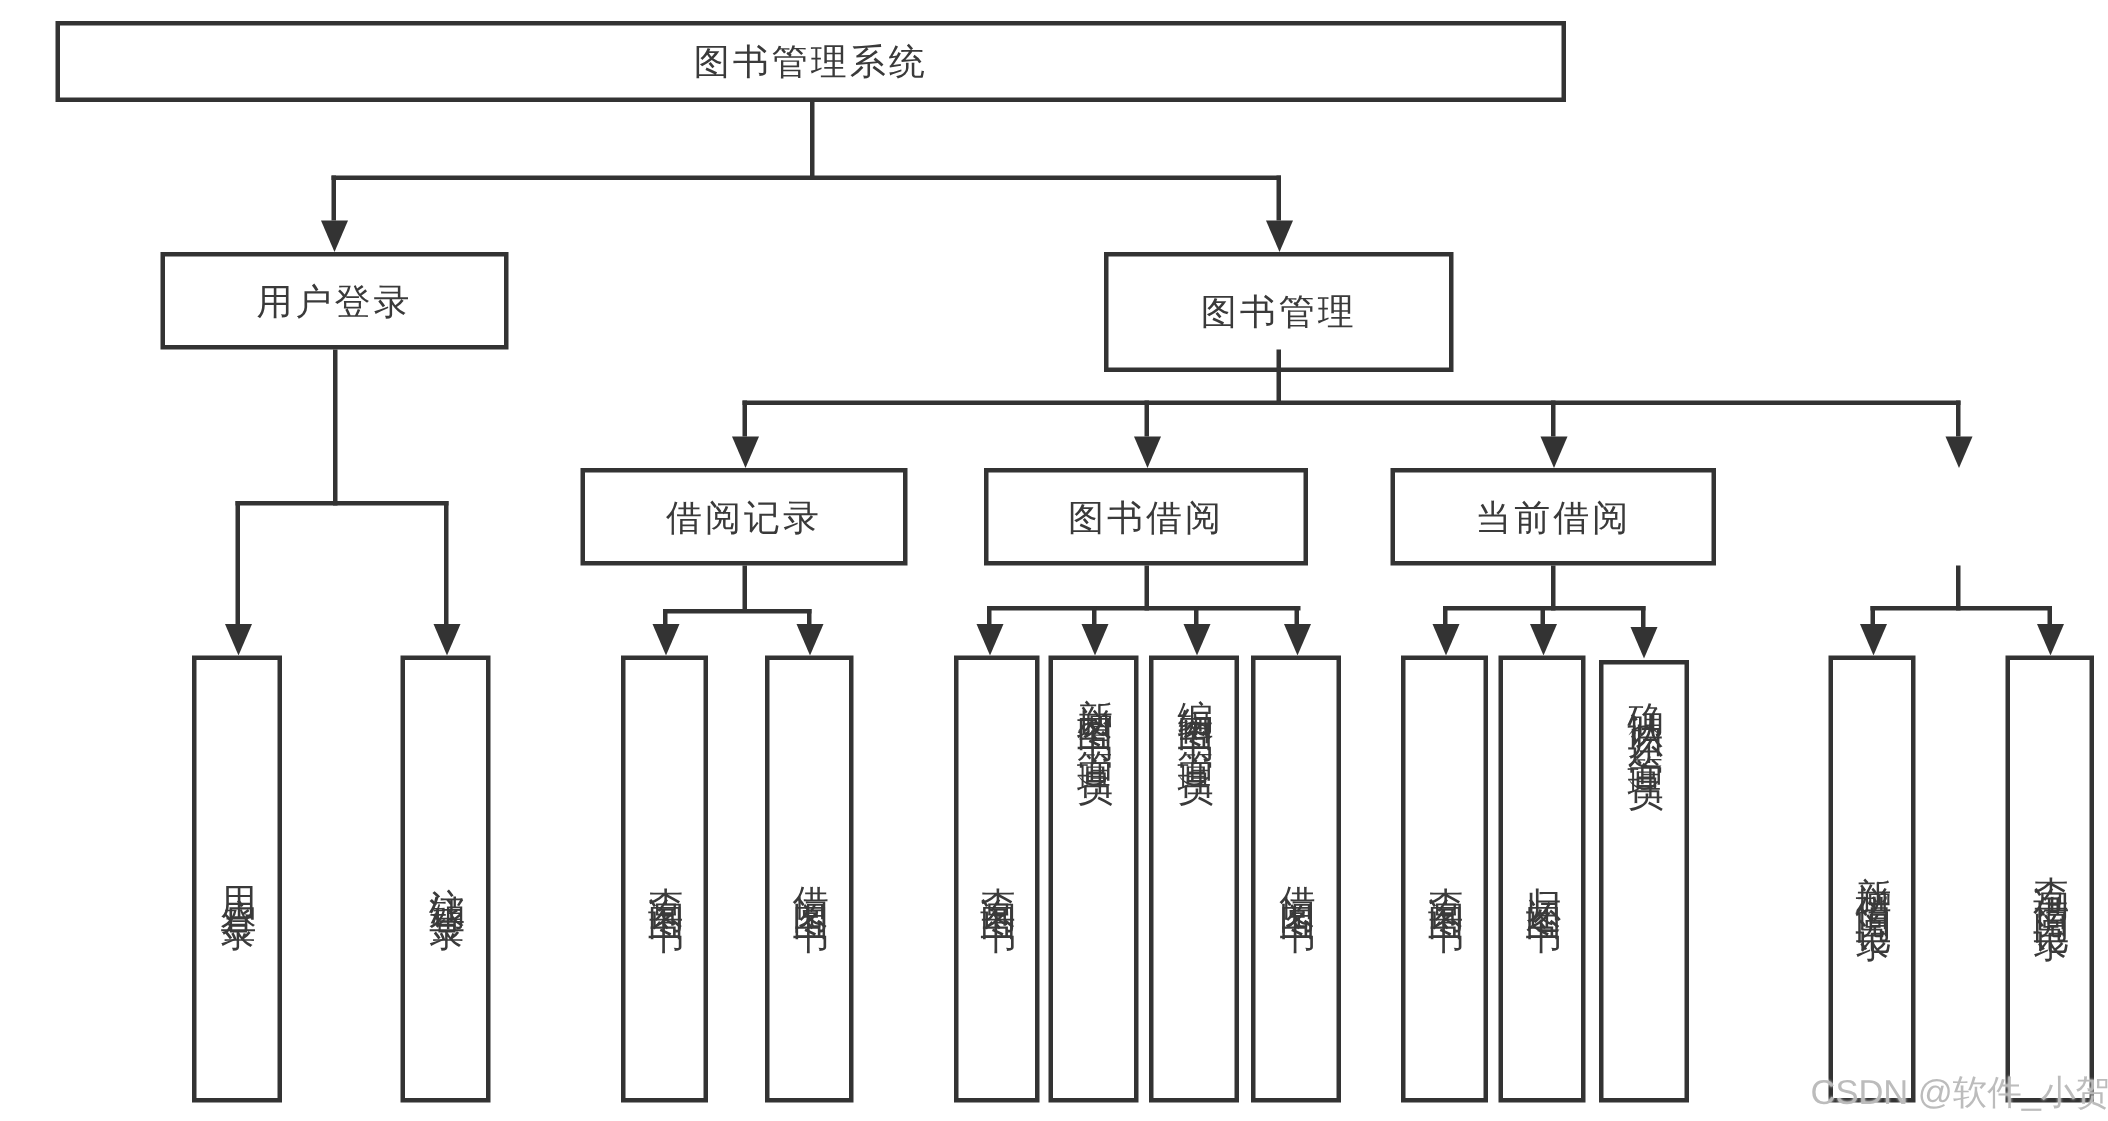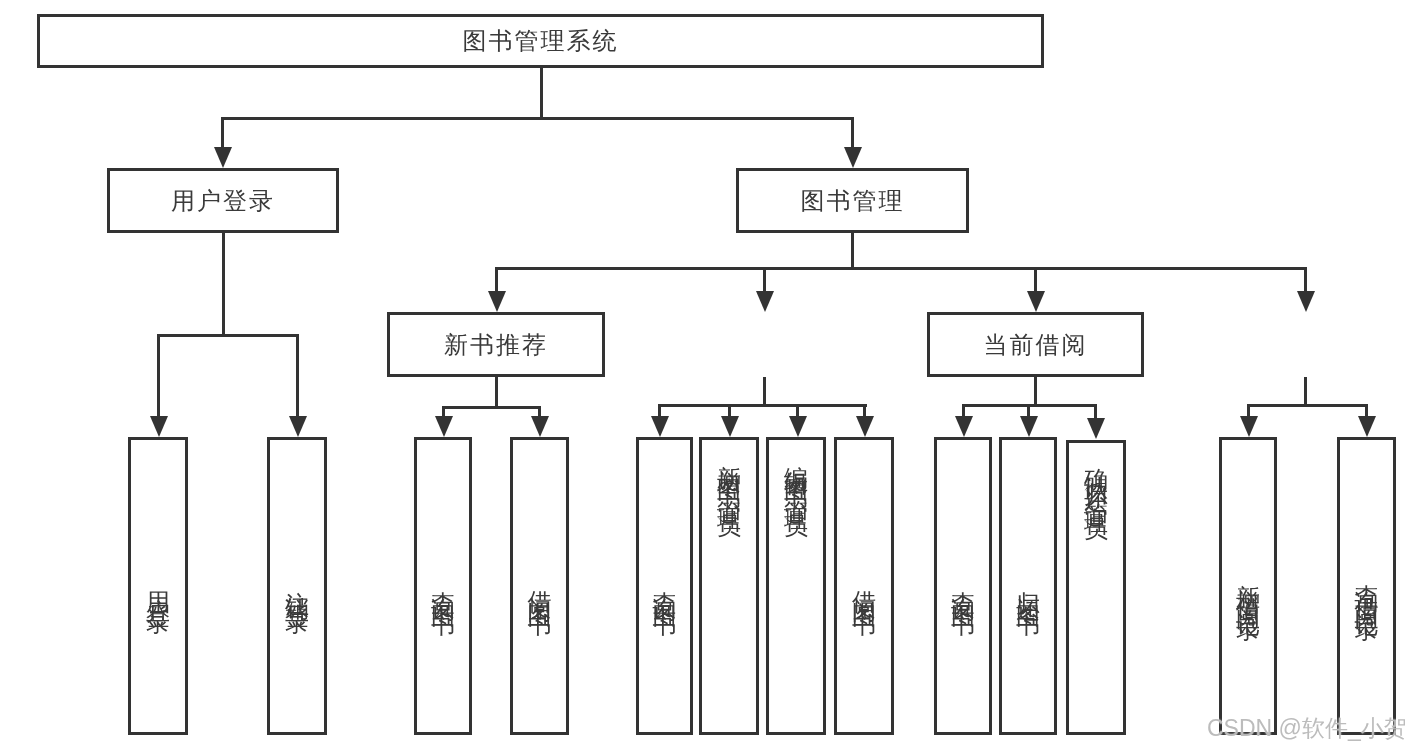--- a/index.html
+++ b/index.html
@@ -48,38 +48,41 @@
   </div>
 
   <div class="v" style="left:516px;top:68px;height:51px;"></div>
   <div class="h" style="left:197px;top:117px;width:633px;"></div>
   <div class="arrow" style="left:197px;top:117px;height:30px;"></div>
   <div class="arrow" style="left:827px;top:117px;height:30px;"></div>
 
   <div class="box" style="left:83px;top:168px;width:232px;height:65px;">
     <span class="hlabel">用户登录</span>
   </div>
-  <div class="box" style="left:712px;top:168px;width:233px;height:65px;">
+  <div class="box" style="left:712px;top:168px;width:233px;height:80px;">
     <span class="hlabel">图书管理</span>
   </div>
 
   <div class="v" style="left:198px;top:233px;height:104px;"></div>
   <div class="h" style="left:133px;top:334px;width:142px;"></div>
   <div class="arrow" style="left:133px;top:334px;height:82px;"></div>
   <div class="arrow" style="left:272px;top:334px;height:82px;"></div>
 
   <div class="v" style="left:827px;top:233px;height:37px;"></div>
   <div class="h" style="left:471px;top:267px;width:812px;"></div>
   <div class="arrow" style="left:471px;top:267px;height:24px;"></div>
   <div class="arrow" style="left:739px;top:267px;height:24px;"></div>
   <div class="arrow" style="left:1010px;top:267px;height:24px;"></div>
   <div class="arrow" style="left:1280px;top:267px;height:24px;"></div>
 
   <div class="box" style="left:363px;top:312px;width:218px;height:65px;">
-    <span class="hlabel">新书推荐</span>
+    <span class="hlabel">借阅记录</span>
+  </div>
+  <div class="box" style="left:632px;top:312px;width:216px;height:65px;">
+    <span class="hlabel">图书借阅</span>
   </div>
   <div class="box" style="left:903px;top:312px;width:217px;height:65px;">
     <span class="hlabel">当前借阅</span>
   </div>
 
   <div class="v" style="left:471px;top:377px;height:31px;"></div>
   <div class="h" style="left:418px;top:406px;width:99px;"></div>
   <div class="arrow" style="left:418px;top:406px;height:10px;"></div>
   <div class="arrow" style="left:514px;top:406px;height:10px;"></div>
 

